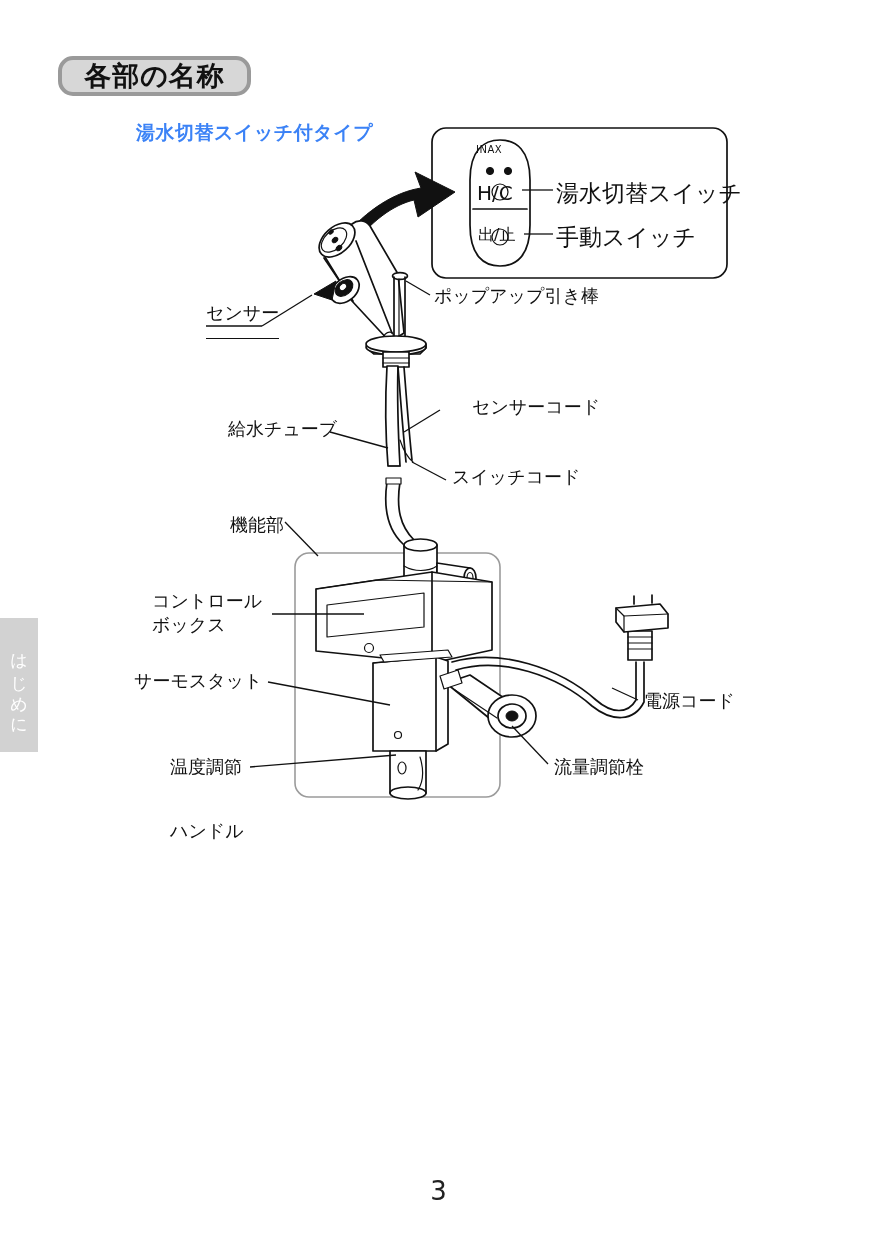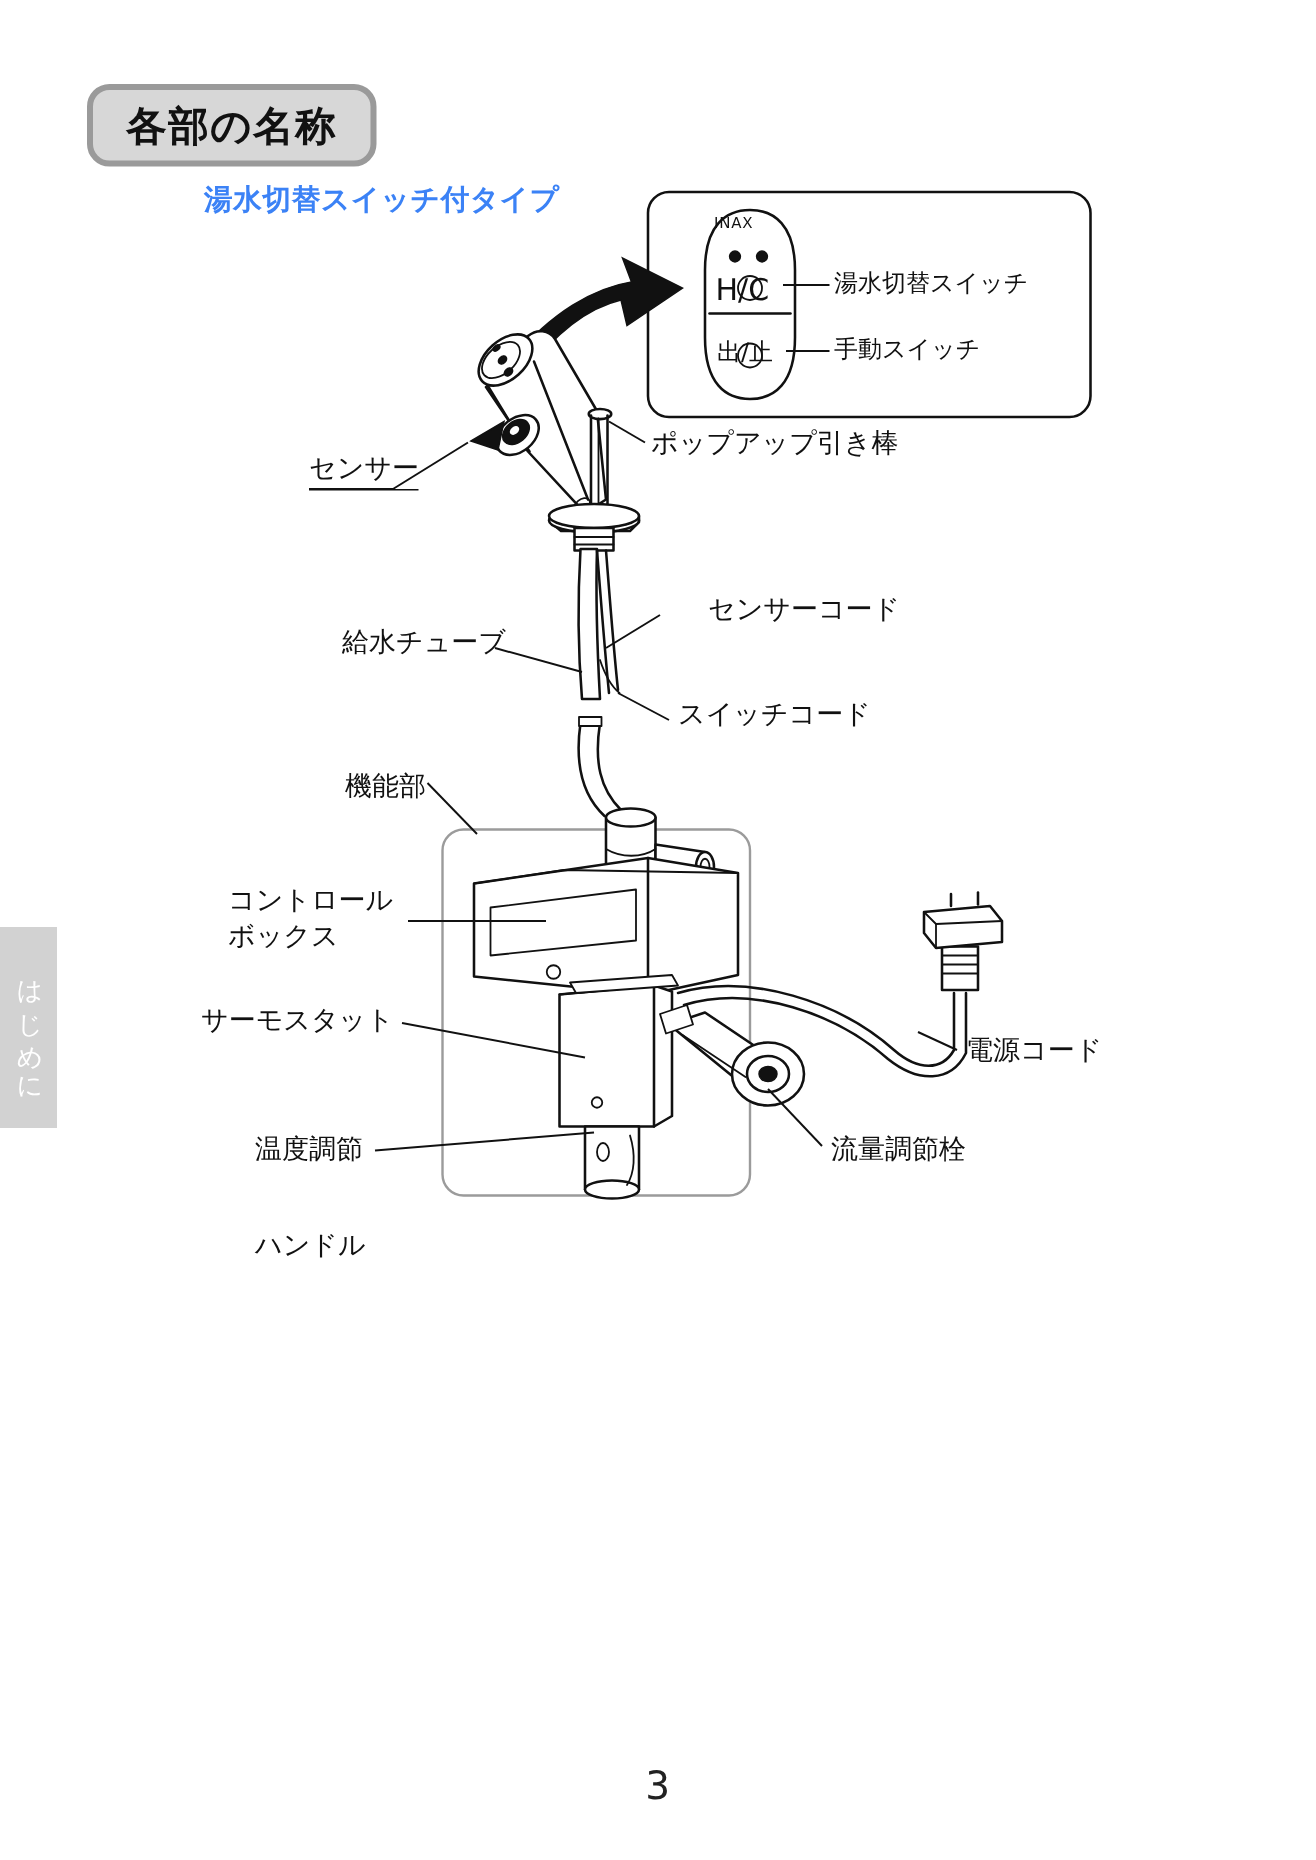--- a/index.html
+++ b/index.html
@@ -44,21 +44,21 @@
     font-family: "DejaVu Sans", sans-serif;
     line-height: 1.1;
   }
 
   
   #section-title {
     position: absolute;
     left: 58px;
     top: 56px;
     width: 193px;
-    height: 55px;
+    height: 40px;
     box-sizing: border-box;
     background: #d7d7d7;
     border: 4px solid #9a9a9a;
     border-radius: 15px;
     display: flex;
     align-items: center;
     justify-content: center;
   }
   #section-title .title-text {
     font-size: 27px;
@@ -117,25 +117,25 @@
   .callout {
     position: absolute;
     font-size: 18px;
     font-family: "DejaVu Sans", sans-serif;
     color: #111;
     white-space: pre;
     line-height: 1.22;
   }
   .callout.underlined {
     border-bottom: 1.6px solid #111;
-    padding-bottom: 2px;
-  }
-
-  
-  .inset-label { font-size: 16px; }
+    padding-bottom: 14px;
+  }
+
+  
+  .inset-label { font-size: 23px; }
 
   
   .panel-text {
     position: absolute;
     font-family: "DejaVu Sans", sans-serif;
     color: #111;
   }
 </style>
 </head>
 <body>

